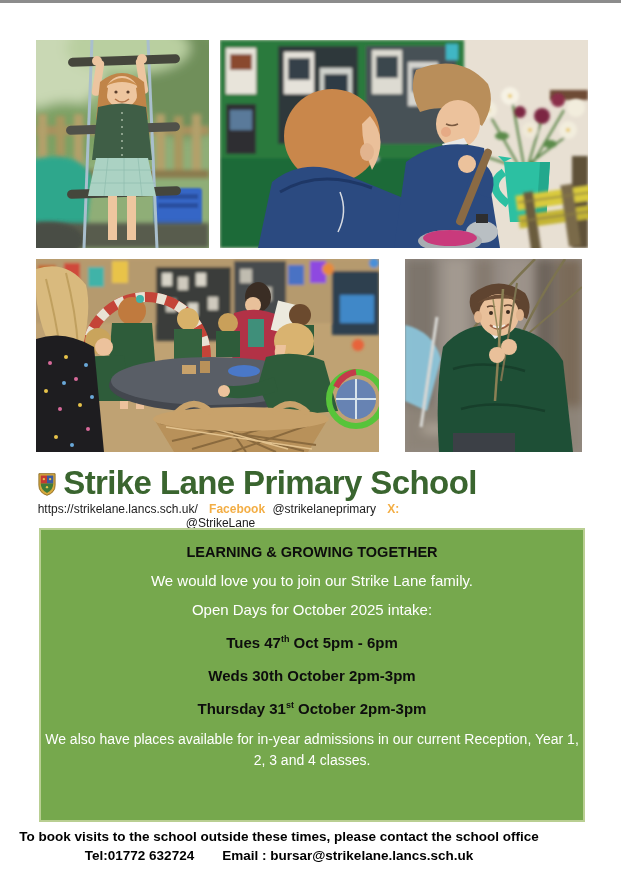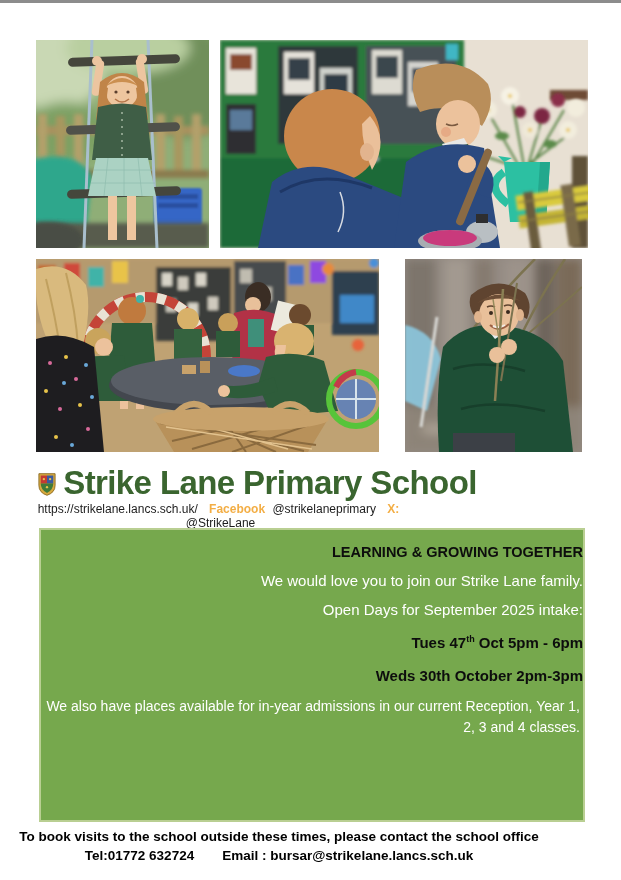--- a/index.html
+++ b/index.html
@@ -16,21 +16,21 @@
 
   .header { position:absolute; left:0; top:464px; width:515px; text-align:center; }
   .title-row { display:flex; align-items:center; justify-content:center; gap:7px; }
   .crest { width:18px; height:25px; margin-top:3px; }
   .page-title { font-size:33px; font-weight:800; letter-spacing:-0.6px; color:#3a652f; white-space:nowrap; }
   .subtitle { font-size:12px; color:#1c1c1c; padding-right:78px; font-weight:500; }
   .subtitle .amber { color:#f3ae45; font-weight:600; margin-left:8px; }
   .subtitle .handle { margin-left:4px; }
 
   .banner { position:absolute; left:39px; top:528px; width:546px; height:294px;
-            background:#76a84d; border:2px solid #b9cf92; text-align:right; padding-top:13px; }
+            background:#76a84d; border:2px solid #b9cf92; text-align:center; padding-top:13px; }
   .bline  { line-height:18px; margin-bottom:11px; font-size:15px; }
   .b-heading { font-weight:bold; color:#0d0d0d; font-size:14.5px; }
   .b-white { color:#ffffff; }
   .b-date  { font-weight:bold; color:#0d0d0d; }
   .b-date sup { font-size:60%; }
   .b-para { color:#ffffff; font-size:14px; line-height:21px; margin:0 auto 9px; max-width:536px; }
 
   .footer { position:absolute; left:0; top:827px; width:558px; text-align:center;
             font-weight:bold; color:#000; font-size:13.5px; line-height:19px; }
   .footer .tel { margin-right:28px; }
@@ -400,23 +400,24 @@
       <span class="amber">Facebook</span>
       <span class="handle">@strikelaneprimary</span>
       <span class="amber">X:</span>
       <span class="handle">@StrikeLane</span>
     </div>
   </div>
 
   <div class="banner">
     <div class="bline b-heading">LEARNING &amp; GROWING TOGETHER</div>
     <div class="bline b-white">We would love you to join our Strike Lane family.</div>
-    <div class="bline b-white">Open Days for September 2025 intake:</div>
+    <div class="bline b-white">Open Days for October 2025 intake:</div>
     <div class="bline b-date"><span>Tues 47</span><sup>th</sup><span> Oct 5pm - 6pm</span></div>
     <div class="bline b-date"><span>Weds 30th October 2pm-3pm</span><sup></sup><span></span></div>
+    <div class="bline b-date"><span>Thursday 31</span><sup>st</sup><span> October 2pm-3pm</span></div>
     <div class="b-para">We also have places available for in-year admissions in our current Reception, Year 1, 2, 3 and 4 classes.</div>
   </div>
 
   <div class="footer">
     <div>To book visits to the school outside these times, please contact the school office</div>
     <div>
       <span class="tel">Tel:01772 632724</span><span>Email : bursar@strikelane.lancs.sch.uk</span>
     </div>
   </div>
 </div>

